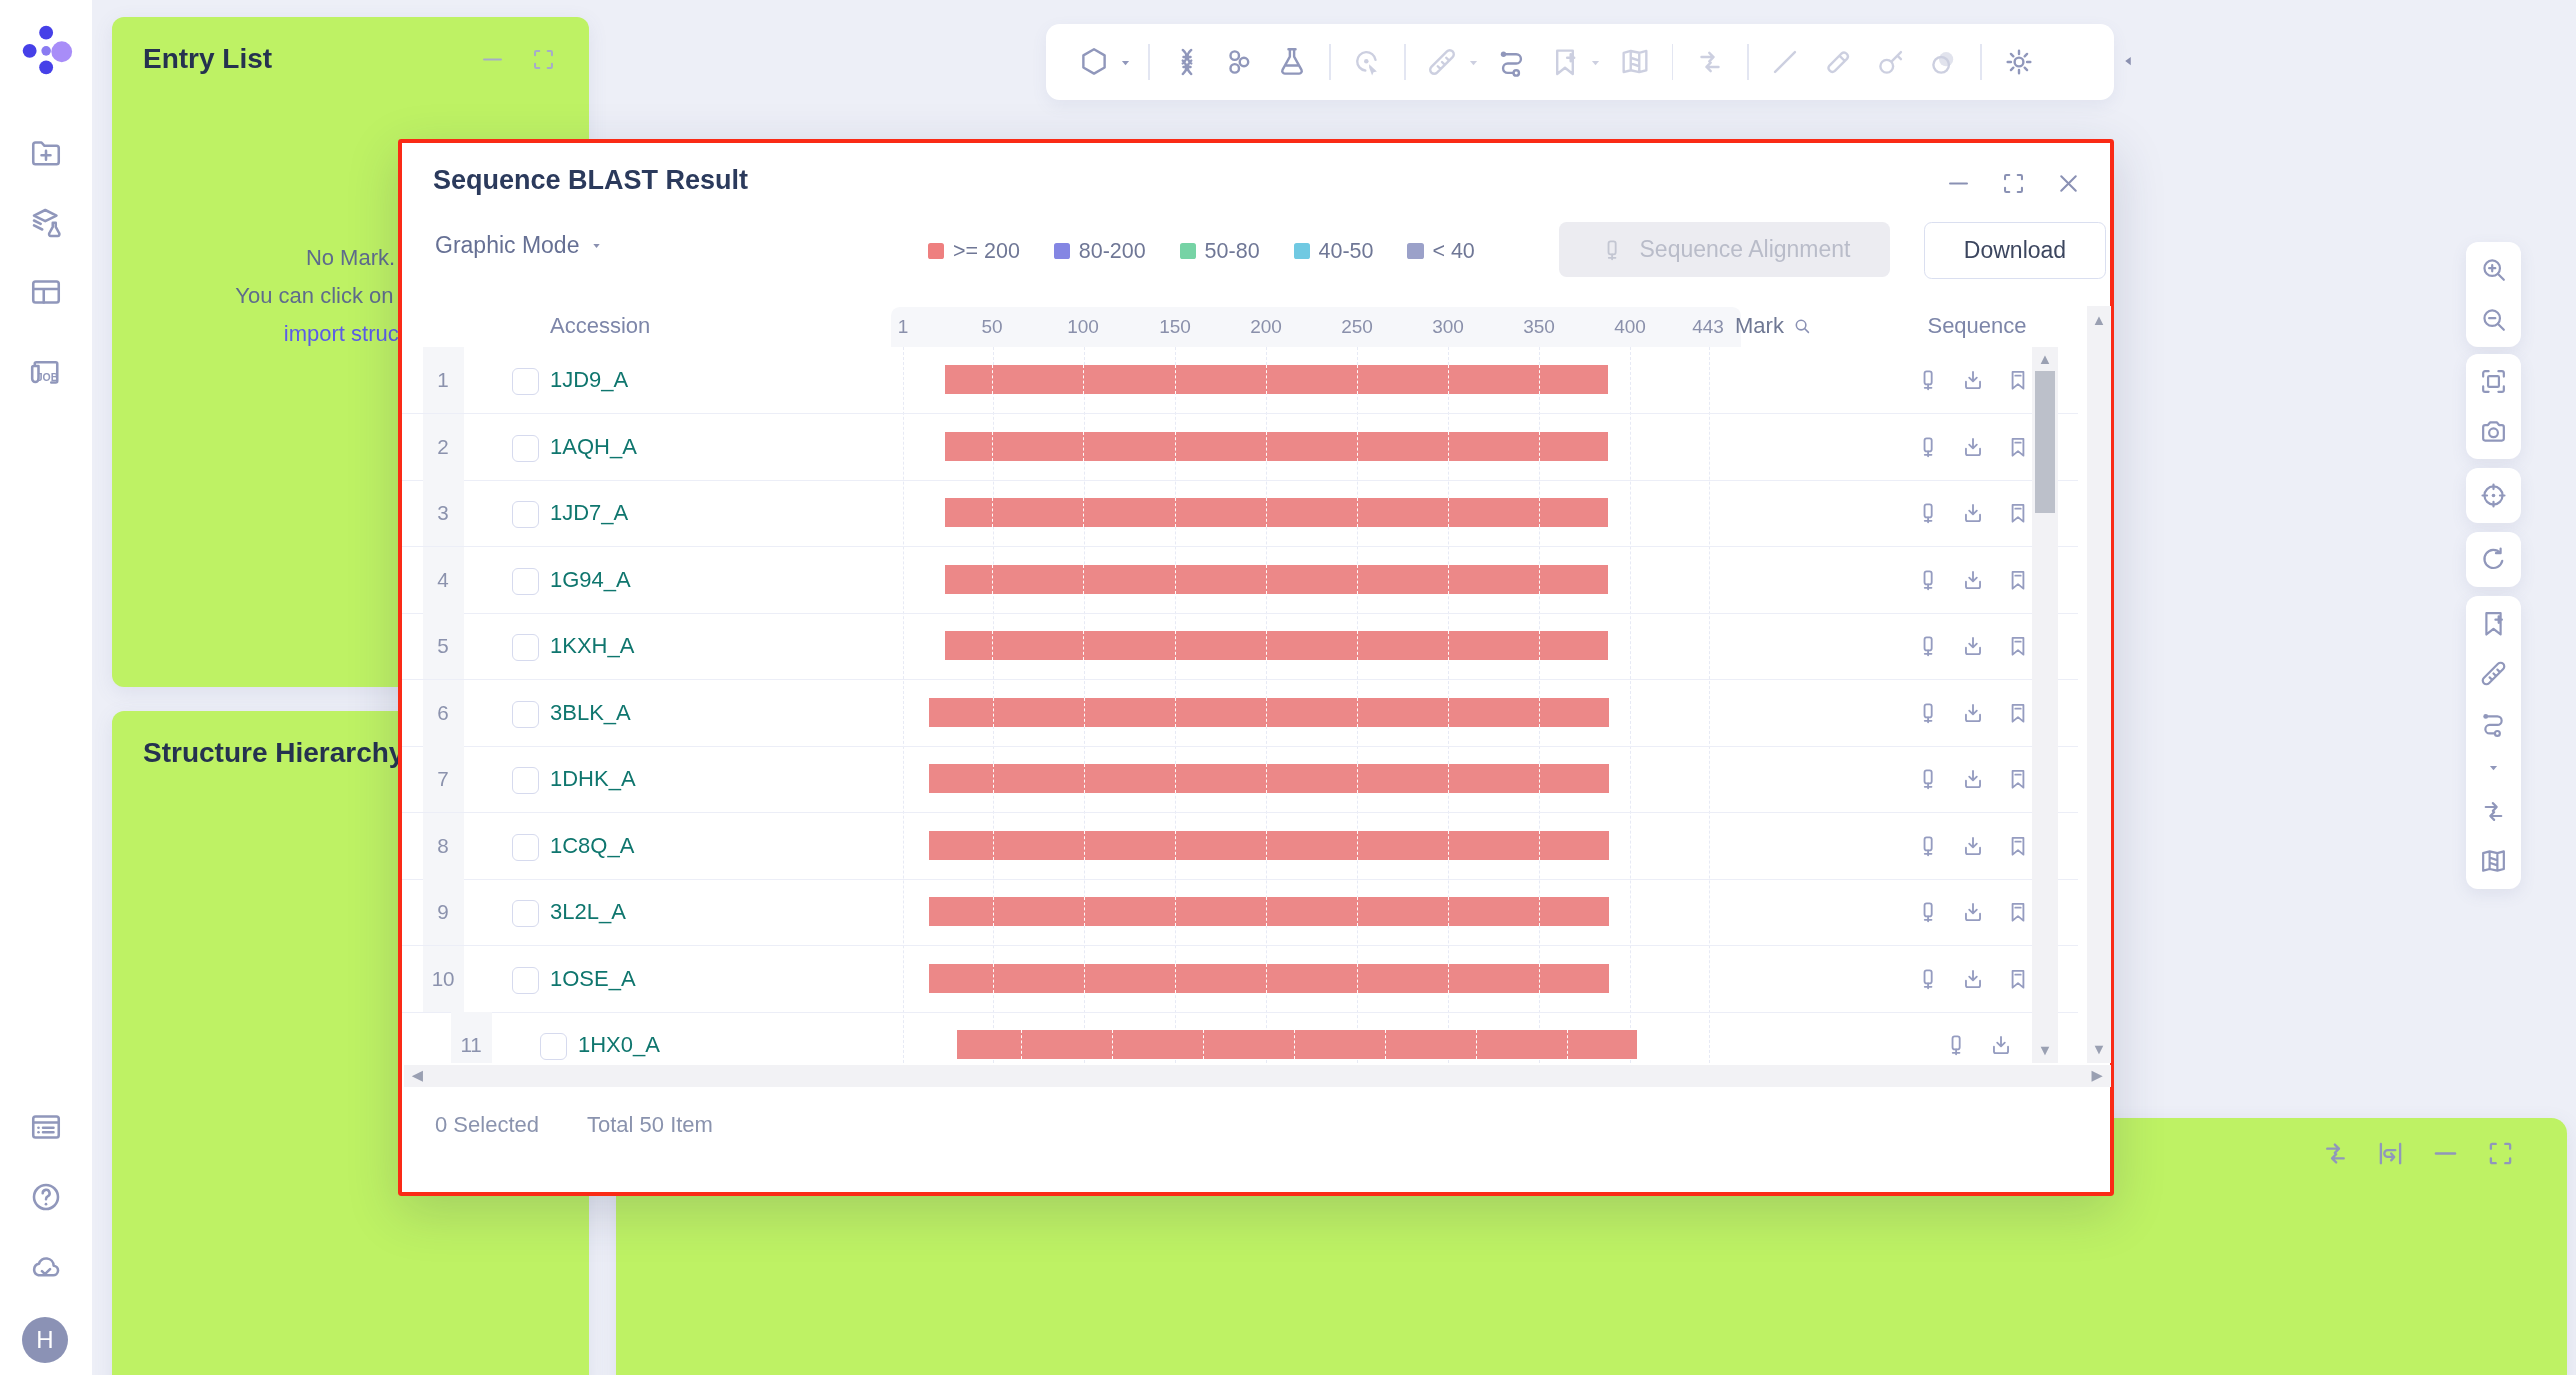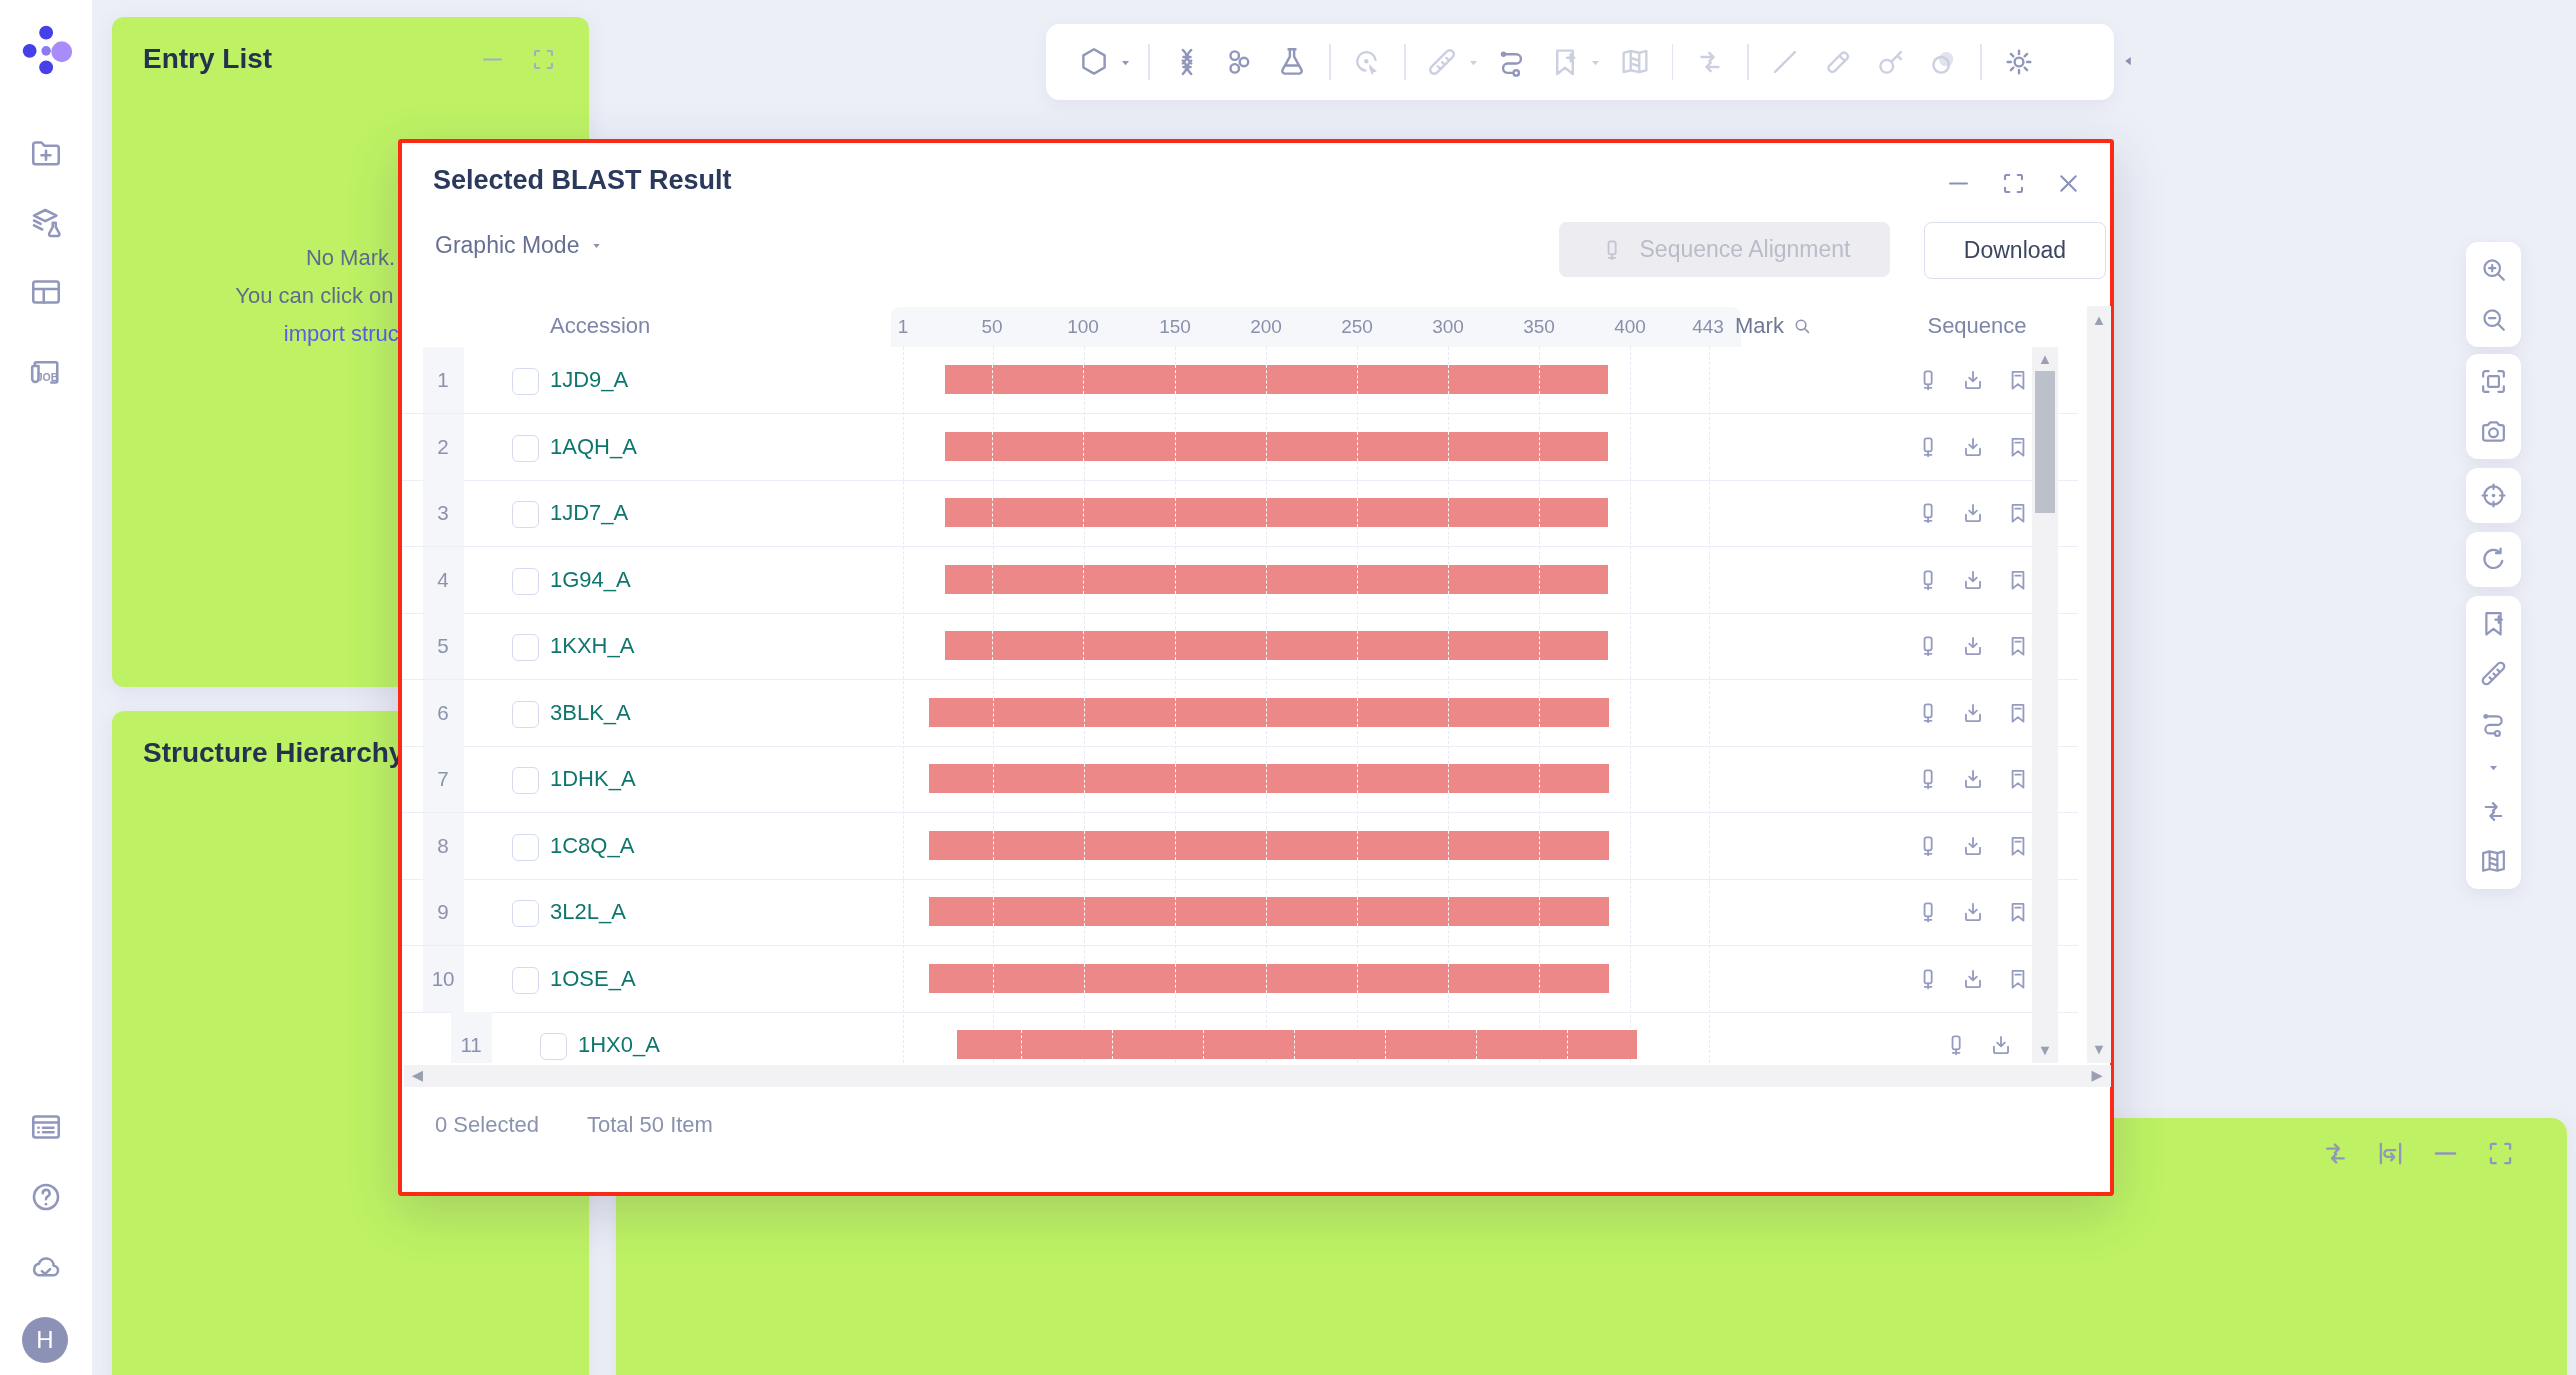--- a/index.html
+++ b/index.html
@@ -402,21 +402,21 @@
       </span>
       <span class="icon">
         <svg viewBox="0 0 24 24">
           <path d="M4 5.5l5-1.3 6 1.3 5-1.3v13.6l-5 1.3-6-1.3-5 1.3zM9 4.2v13.6M15 5.5v13.6M9 9l6 2M9 13l6 2"></path>
         </svg>
       </span>
     </div>
   </div>
 
 <div id="dialog" class="abs">
-  <div id="dlg-title" class="abs">Selected BLAST Result</div>
+  <div id="dlg-title" class="abs">Sequence BLAST Result</div>
   <div id="dlg-ctrls" class="abs">
     <span class="icon">
         <svg viewBox="0 0 24 24">
           <path d="M5 12h14"></path>
         </svg>
       </span>
     <span class="icon">
         <svg viewBox="0 0 24 24">
           <path d="M5 8.5V6a1 1 0 0 1 1-1h2.5M15.5 5H18a1 1 0 0 1 1 1v2.5M19 15.5V18a1 1 0 0 1-1 1h-2.5M8.5 19H6a1 1 0 0 1-1-1v-2.5"></path>
         </svg>
@@ -430,20 +430,42 @@
 
   <div id="graphic-mode" class="abs">
     <span>Graphic Mode</span>
     <span class="icon">
         <svg viewBox="0 0 24 24">
           <path d="M7.5 10l4.5 5.5L16.5 10z" fill="currentColor" stroke="none"></path>
         </svg>
       </span>
   </div>
 
+  <div id="legend" class="abs">
+      <span class="lg-item">
+        <span class="lg-sw" style="background: rgb(238, 127, 127);"></span>
+        <span>&gt;= 200</span>
+      </span>
+      <span class="lg-item">
+        <span class="lg-sw" style="background: rgb(132, 134, 227);"></span>
+        <span>80-200</span>
+      </span>
+      <span class="lg-item">
+        <span class="lg-sw" style="background: rgb(118, 211, 165);"></span>
+        <span>50-80</span>
+      </span>
+      <span class="lg-item">
+        <span class="lg-sw" style="background: rgb(112, 201, 226);"></span>
+        <span>40-50</span>
+      </span>
+      <span class="lg-item">
+        <span class="lg-sw" style="background: rgb(155, 161, 201);"></span>
+        <span>&lt; 40</span>
+      </span>
+    </div>
 
   <div id="btn-align" class="abs">
     <span class="icon">
         <svg viewBox="0 0 24 24">
           <rect x="8.8" y="4" width="6.6" height="12" rx="2"></rect>
           <path d="M12.1 16v4.5M9 19.2h6.2"></path>
         </svg>
       </span>
     <span>Sequence Alignment</span>
   </div>

